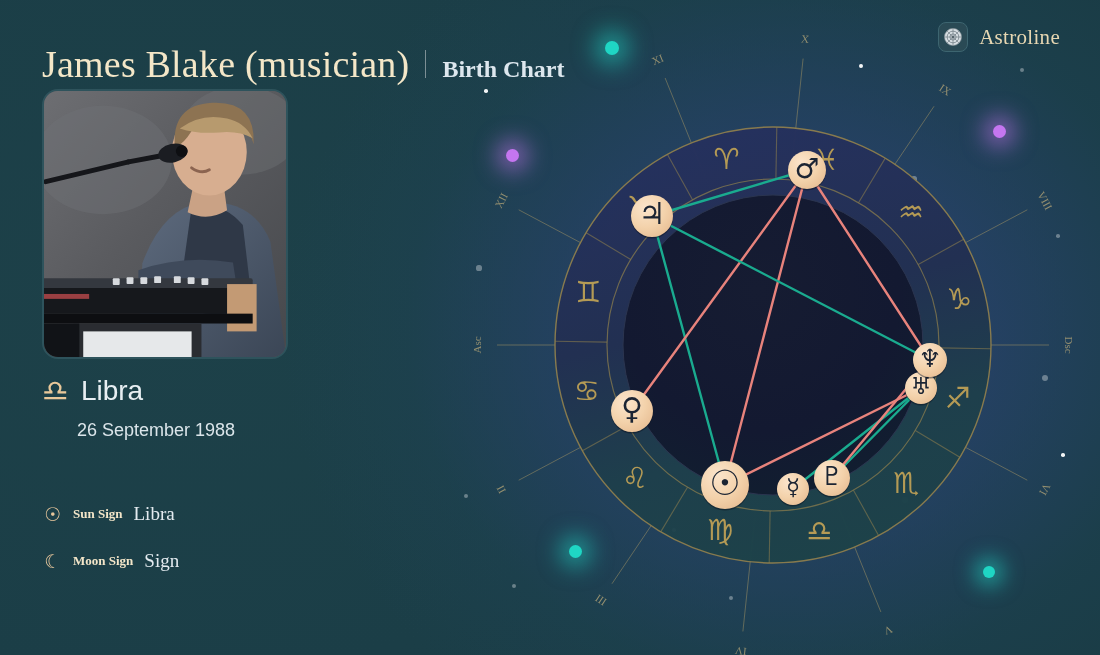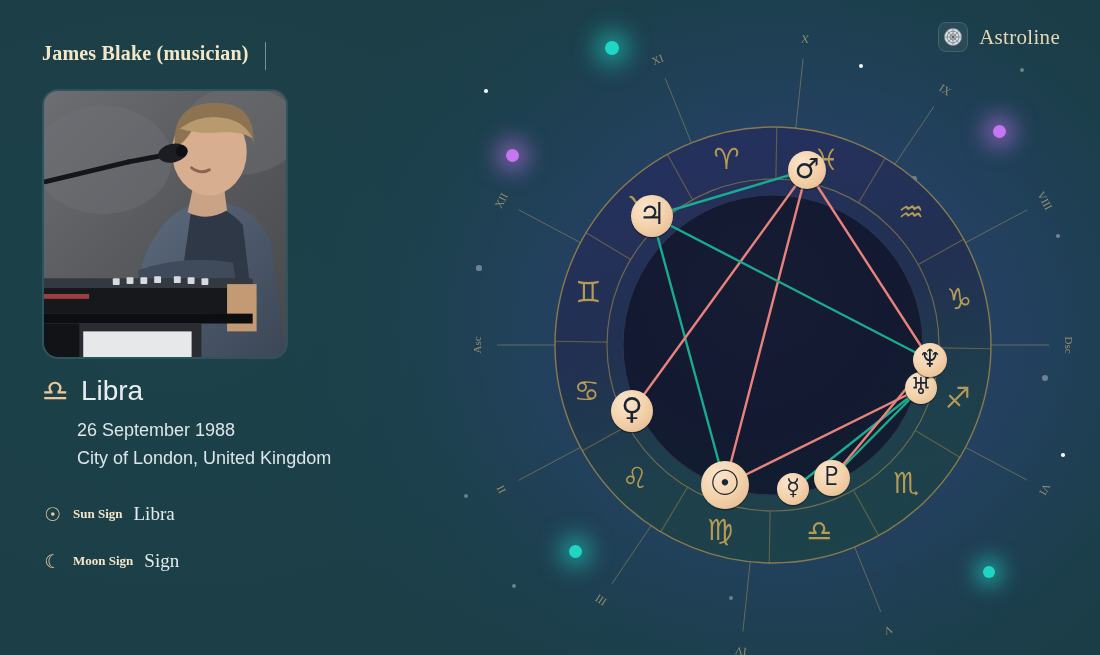--- a/index.html
+++ b/index.html
@@ -18,21 +18,21 @@
     overflow:hidden;
   }
 
   
   .title-row {
     position:absolute; left:42px; top:42px;
     display:flex; align-items:baseline; gap:16px;
     font-family:"Liberation Serif", serif;
   }
   .title-name {
-    font-size:20px; font-weight:bold; color:#f4e7c8; letter-spacing:.2px; white-space:nowrap;
+    font-size:38px; font-weight:normal; color:#f4e7c8; letter-spacing:.2px; white-space:nowrap;
   }
   .title-sep { width:1px; height:28px; background:#7d8f95; align-self:center; }
   .title-sub { font-size:24px; font-weight:bold; color:#dde7ee; white-space:nowrap; }
 
   .photo {
     position:absolute; left:42px; top:89px; width:246px; height:270px;
     border-radius:16px; overflow:hidden;
     border:2px solid #2e535c;
     background:#55565a;
   }
@@ -107,20 +107,21 @@
       <div class="star" style="left: 679.2px; top: 203.2px; width: 3.6px; height: 3.6px; background: rgb(255, 255, 255); opacity: 0.95;"></div>
       <div class="star" style="left: 911.4px; top: 176.4px; width: 5.2px; height: 5.2px; background: rgb(183, 194, 200); opacity: 0.5;"></div>
       <div class="star" style="left: 859.1px; top: 64.1px; width: 3.8px; height: 3.8px; background: rgb(255, 255, 255); opacity: 0.95;"></div>
       <div class="star" style="left: 1061.2px; top: 453.2px; width: 3.6px; height: 3.6px; background: rgb(255, 255, 255); opacity: 0.95;"></div>
       <div class="star" style="left: 672.2px; top: 528.2px; width: 3.6px; height: 3.6px; background: rgb(255, 255, 255); opacity: 0.95;"></div>
     </div>
 
   <div class="title-row">
     <span class="title-name">James Blake (musician)</span>
     <span class="title-sep"></span>
+    <span class="title-sub">Birth Chart</span>
   </div>
 
   <div class="brand">
     <span class="brand-mark">
       <svg viewBox="0 0 24 24" width="22" height="22">
         <circle cx="12" cy="12" r="9.3" fill="#d8dfe3" stroke="#8e9aa0" stroke-width="0.7"></circle>
         <circle cx="12" cy="12" r="6.4" fill="none" stroke="#5c6a72" stroke-width="0.7"></circle>
         <circle cx="12" cy="12" r="3.4" fill="none" stroke="#5c6a72" stroke-width="0.7"></circle>
         <circle cx="12" cy="12" r="1.5" fill="#44525a"></circle>
         <g stroke="#5c6a72" stroke-width="0.6">
@@ -191,21 +192,20 @@
     </svg>
   </div>
 
   <div class="sign-row">
     <span class="sign-glyph">♎</span>
     <span class="sign-name">Libra</span>
   </div>
 
   <div class="meta">
     <div>26 September 1988</div>
-    <div>City of London, United Kingdom</div>
   </div>
 
   <div class="facts">
     <div class="fact">
       <span class="fact-ico">☉</span>
       <span class="fact-label">Sun Sign</span>
       <span class="fact-value">Libra</span>
     </div>
     <div class="fact">
       <span class="fact-ico">☾</span>

